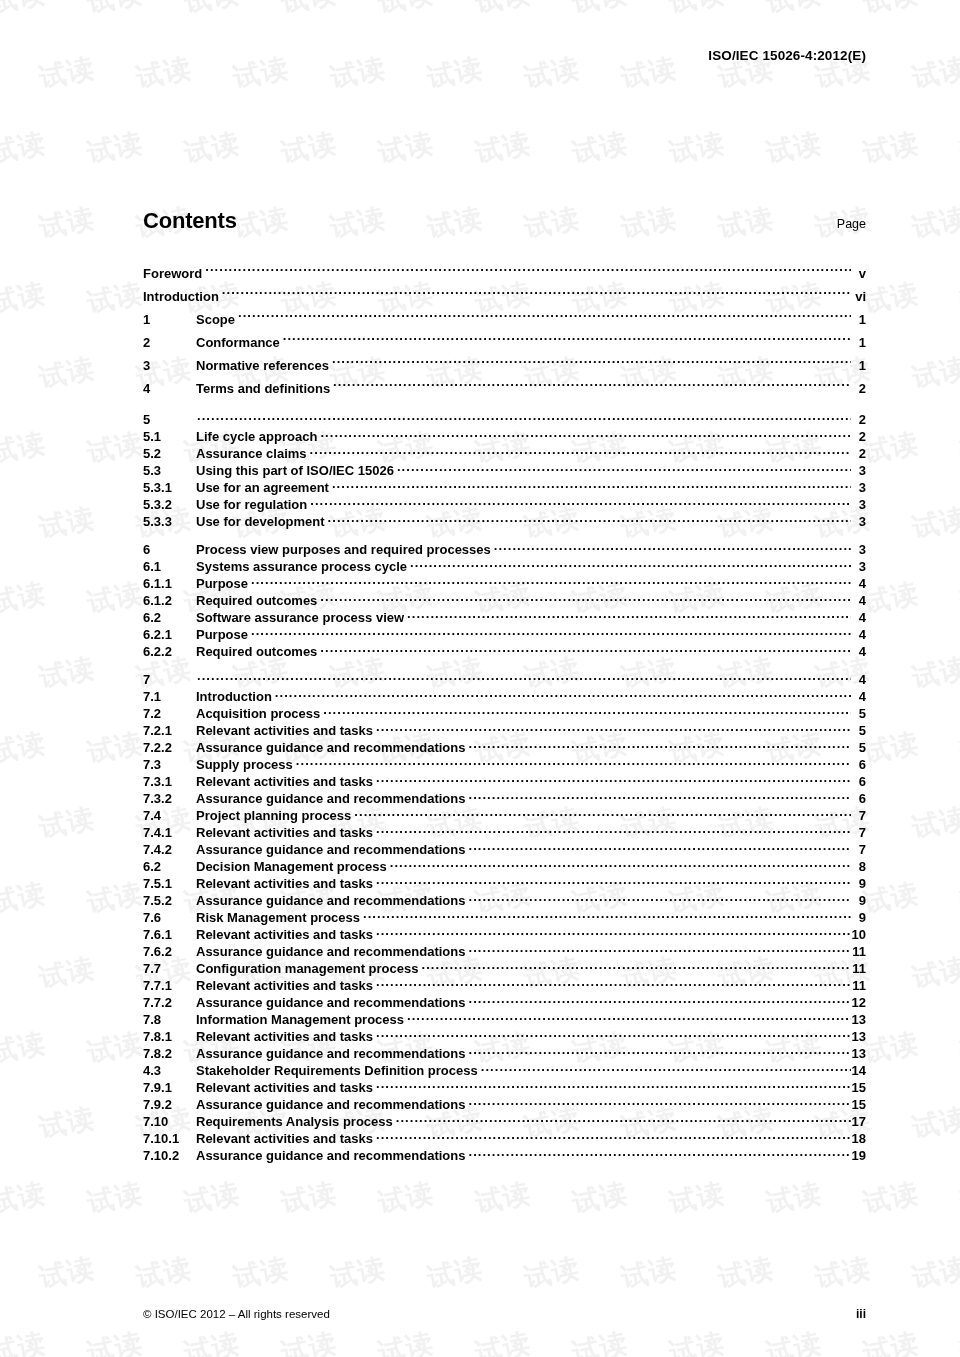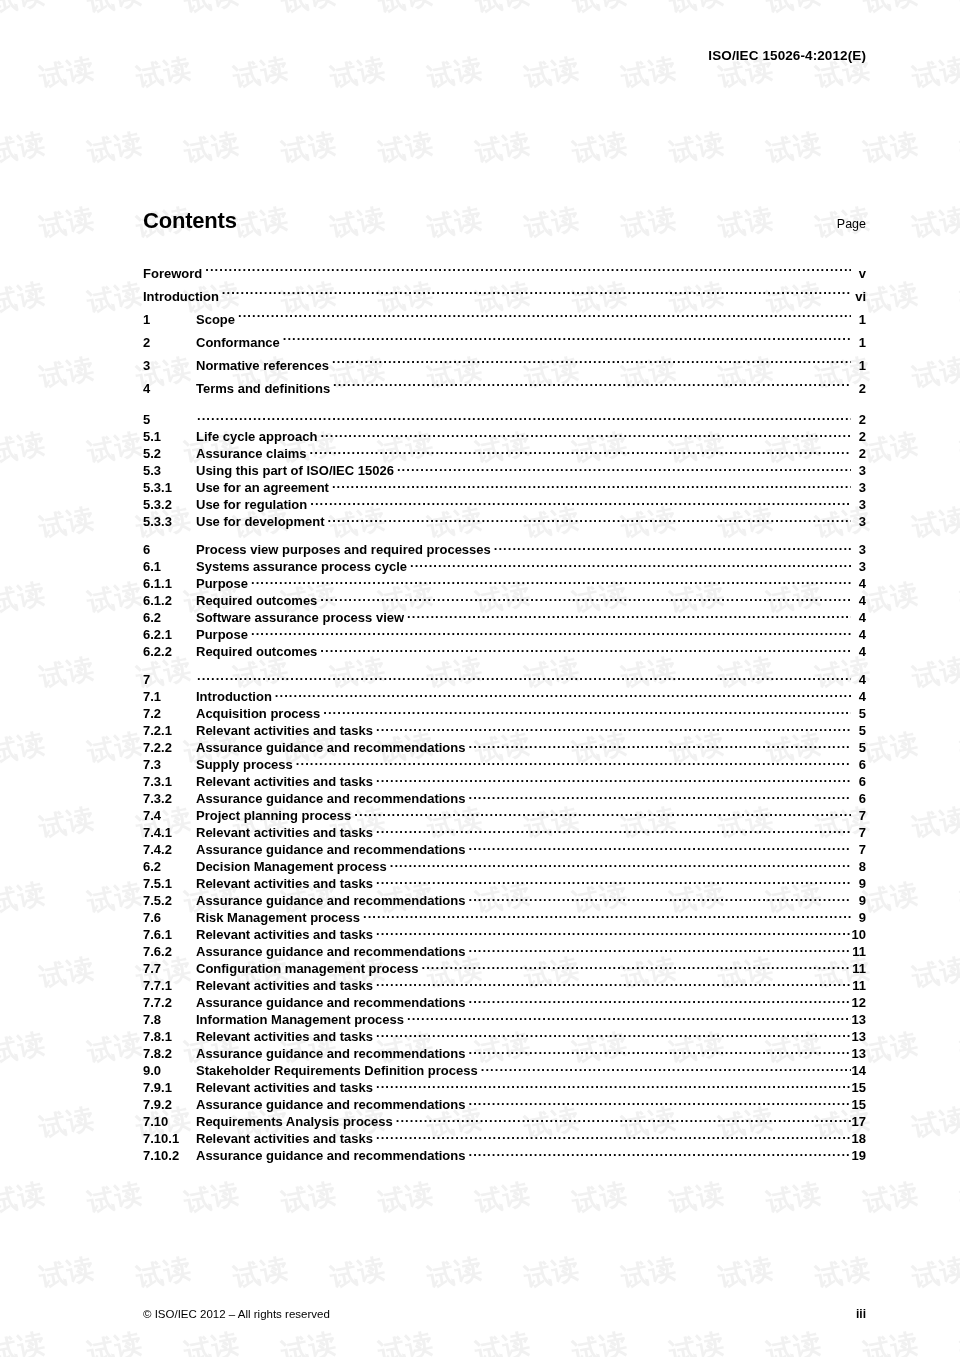--- a/index.html
+++ b/index.html
@@ -614,21 +614,21 @@
         <span class="leader"></span>
         <span class="pg">13</span>
       </div>
       <div class="toc-entry">
         <span class="num">7.8.2</span>
         <span class="title">Assurance guidance and recommendations</span>
         <span class="leader"></span>
         <span class="pg">13</span>
       </div>
       <div class="toc-entry">
-        <span class="num">9.0</span>
+        <span class="num">4.3</span>
         <span class="title">Stakeholder Requirements Definition process</span>
         <span class="leader"></span>
         <span class="pg">14</span>
       </div>
       <div class="toc-entry">
         <span class="num">7.9.1</span>
         <span class="title">Relevant activities and tasks</span>
         <span class="leader"></span>
         <span class="pg">15</span>
       </div>

